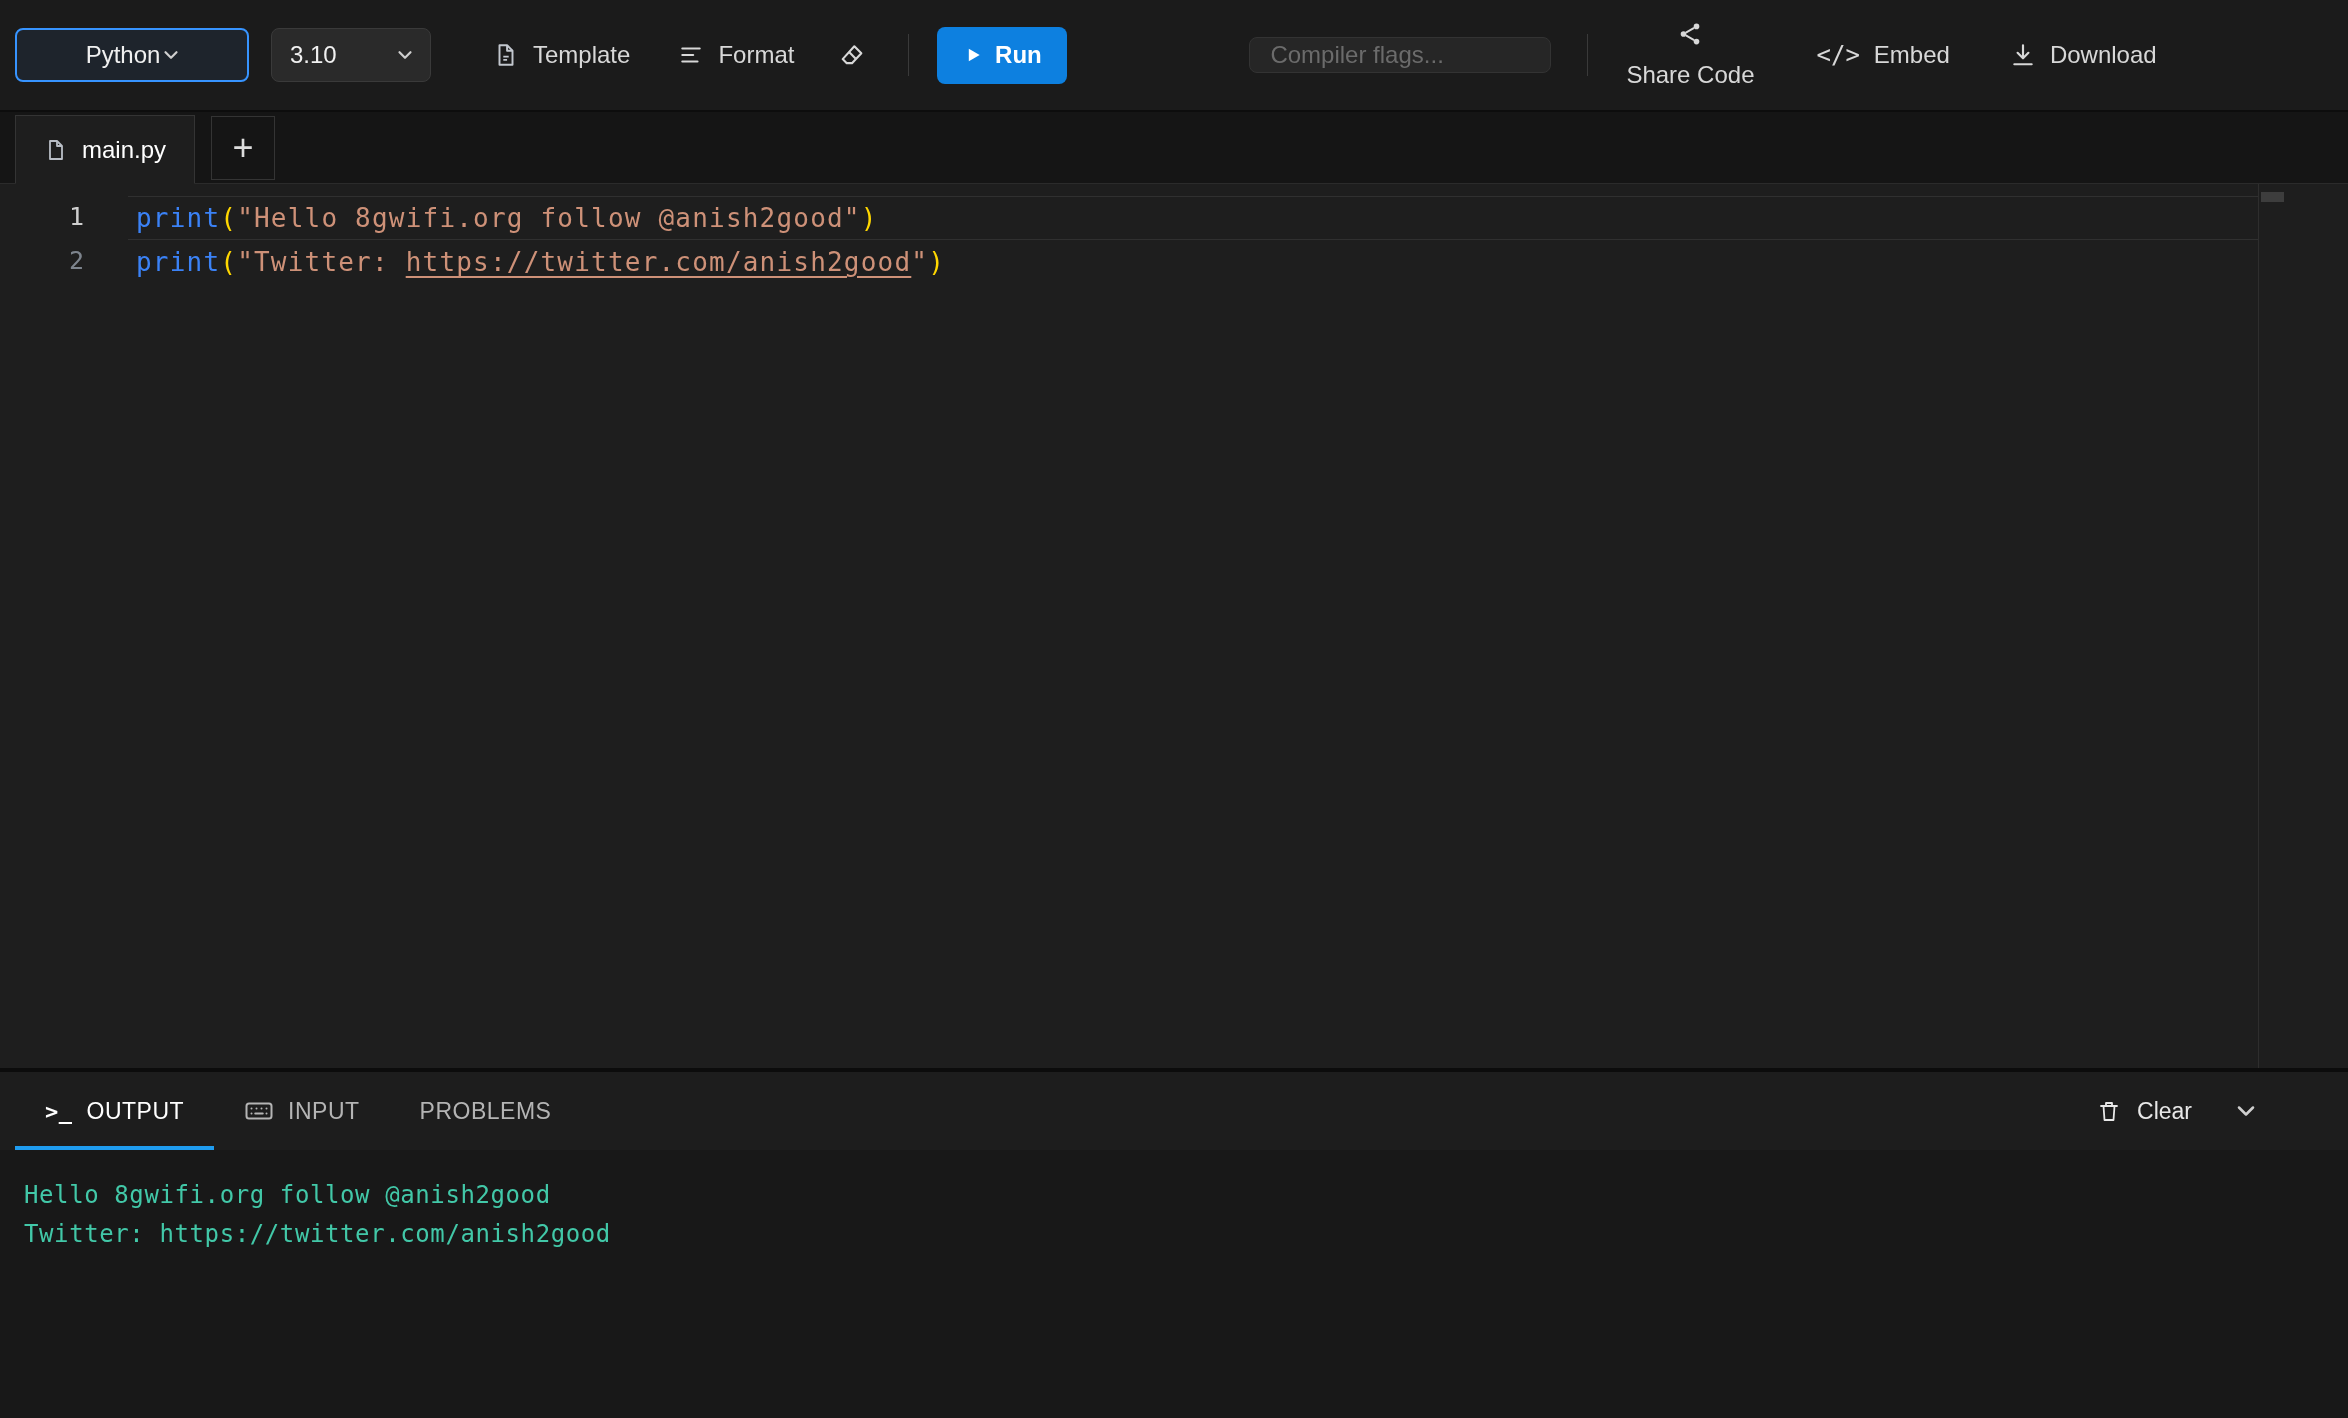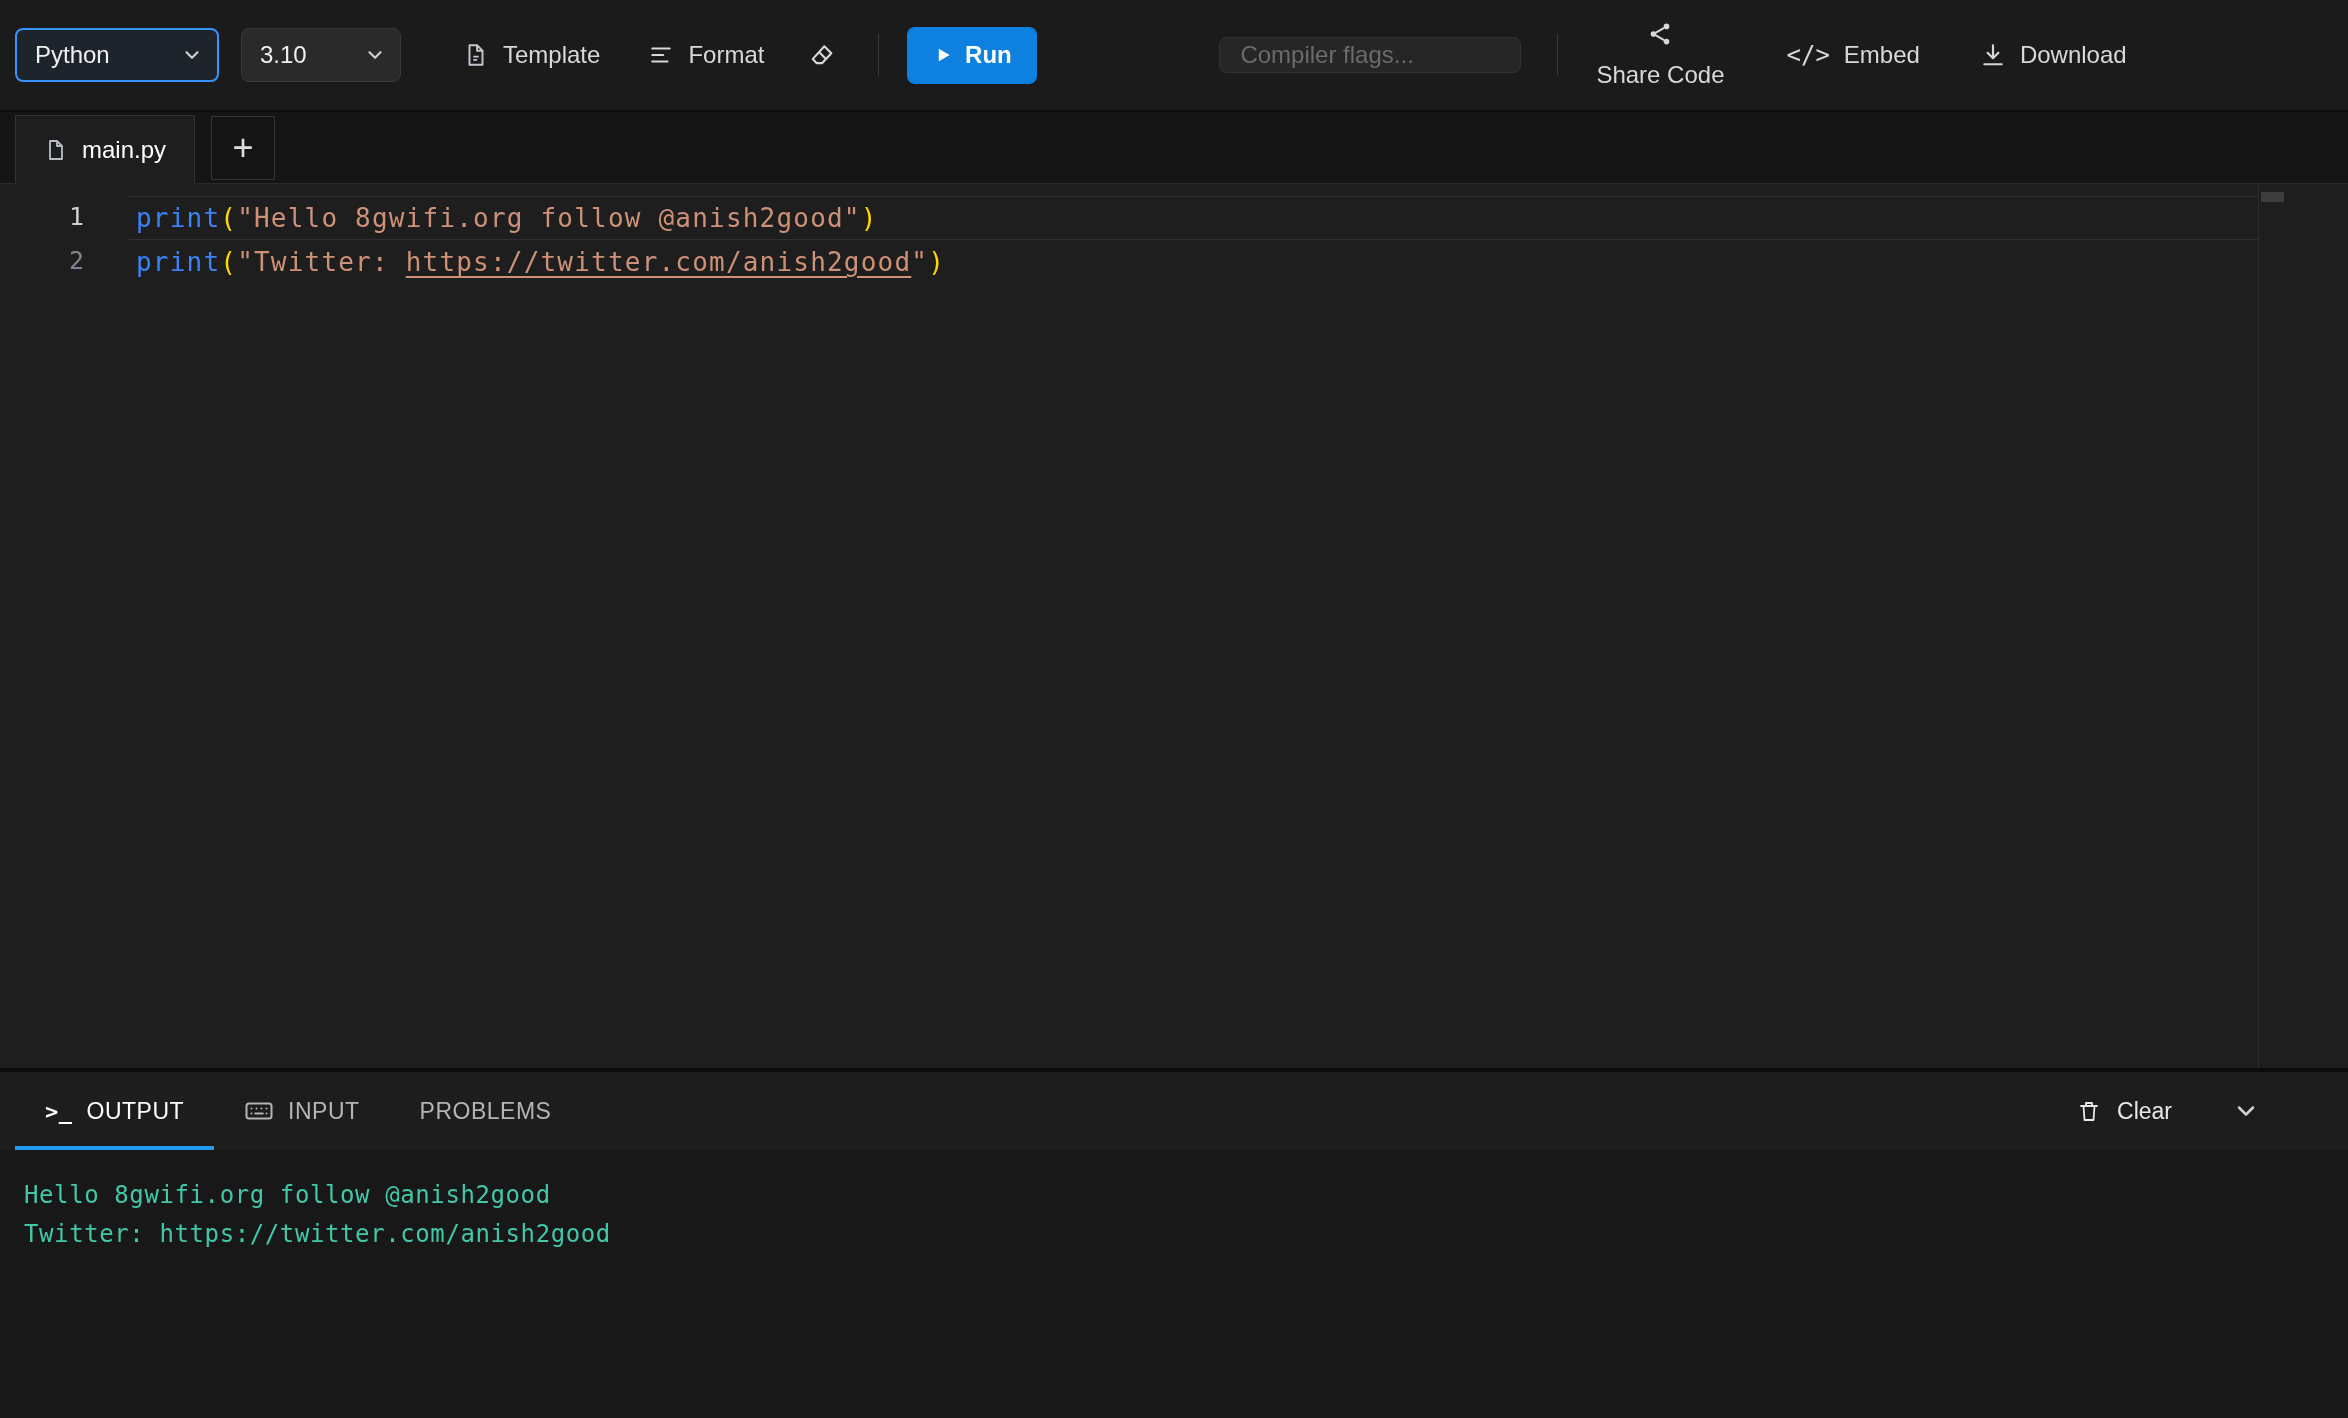--- a/index.html
+++ b/index.html
@@ -17,21 +17,21 @@
     background:#1b1b1b;
     border-bottom:2px solid #0d0d0d;
     display:flex; align-items:center;
     font-size:24px;
   }
   .select {
     height:54px; border-radius:8px;
     display:flex; align-items:center; justify-content:space-between;
     padding:0 14px 0 18px; cursor:pointer; color:#f0f0f0;
   }
-  .select-lang { width:204px; margin-left:15px; background:#1e242c; border:2px solid #3794ff; }
+  .select-lang { width:234px; margin-left:15px; background:#1e242c; border:2px solid #3794ff;justify-content:center; }
   .select-version { width:160px; margin-left:22px; background:#2a2a2a; border:1px solid #3a3a3a; }
   .tool-btn {
     display:flex; align-items:center; gap:14px;
     background:transparent; border:none; color:#d8d8d8;
     font-size:24px; cursor:pointer; font-family:inherit;justify-content:flex-end;
   }
   .btn-template { margin-left:62px; }
   .btn-format { margin-left:48px; }
   .btn-eraser { margin-left:44px; }
   .v-divider { width:1px; height:42px; background:#3a3a3a; margin-left:42px; flex:none; }
@@ -121,21 +121,21 @@
     font-family:inherit; font-size:23px;
   }
   .panel-tab:first-child { margin-left:15px; }
   .panel-tab.active { color:#ffffff; }
   .panel-tab.active::after {
     content:""; position:absolute; left:0; right:0; bottom:0;
     height:4px; background:#1f9cf0;
   }
   .terminal-glyph { font-family:"DejaVu Sans Mono", monospace; font-size:22px; font-weight:700; color:inherit; }
   .clear-btn {
-    margin-left:auto; margin-right:60px;
+    margin-left:auto; margin-right:40px;
     display:flex; align-items:center; gap:16px;
     background:transparent; border:none; color:#e8e8e8;
     font-size:23px; cursor:pointer; font-family:inherit;
   }
   .panel-collapse { background:transparent; border:none; cursor:pointer; margin-right:88px; display:flex; align-items:center; }
 
   
   .output-area {
     flex:1;
     background:#181818;

